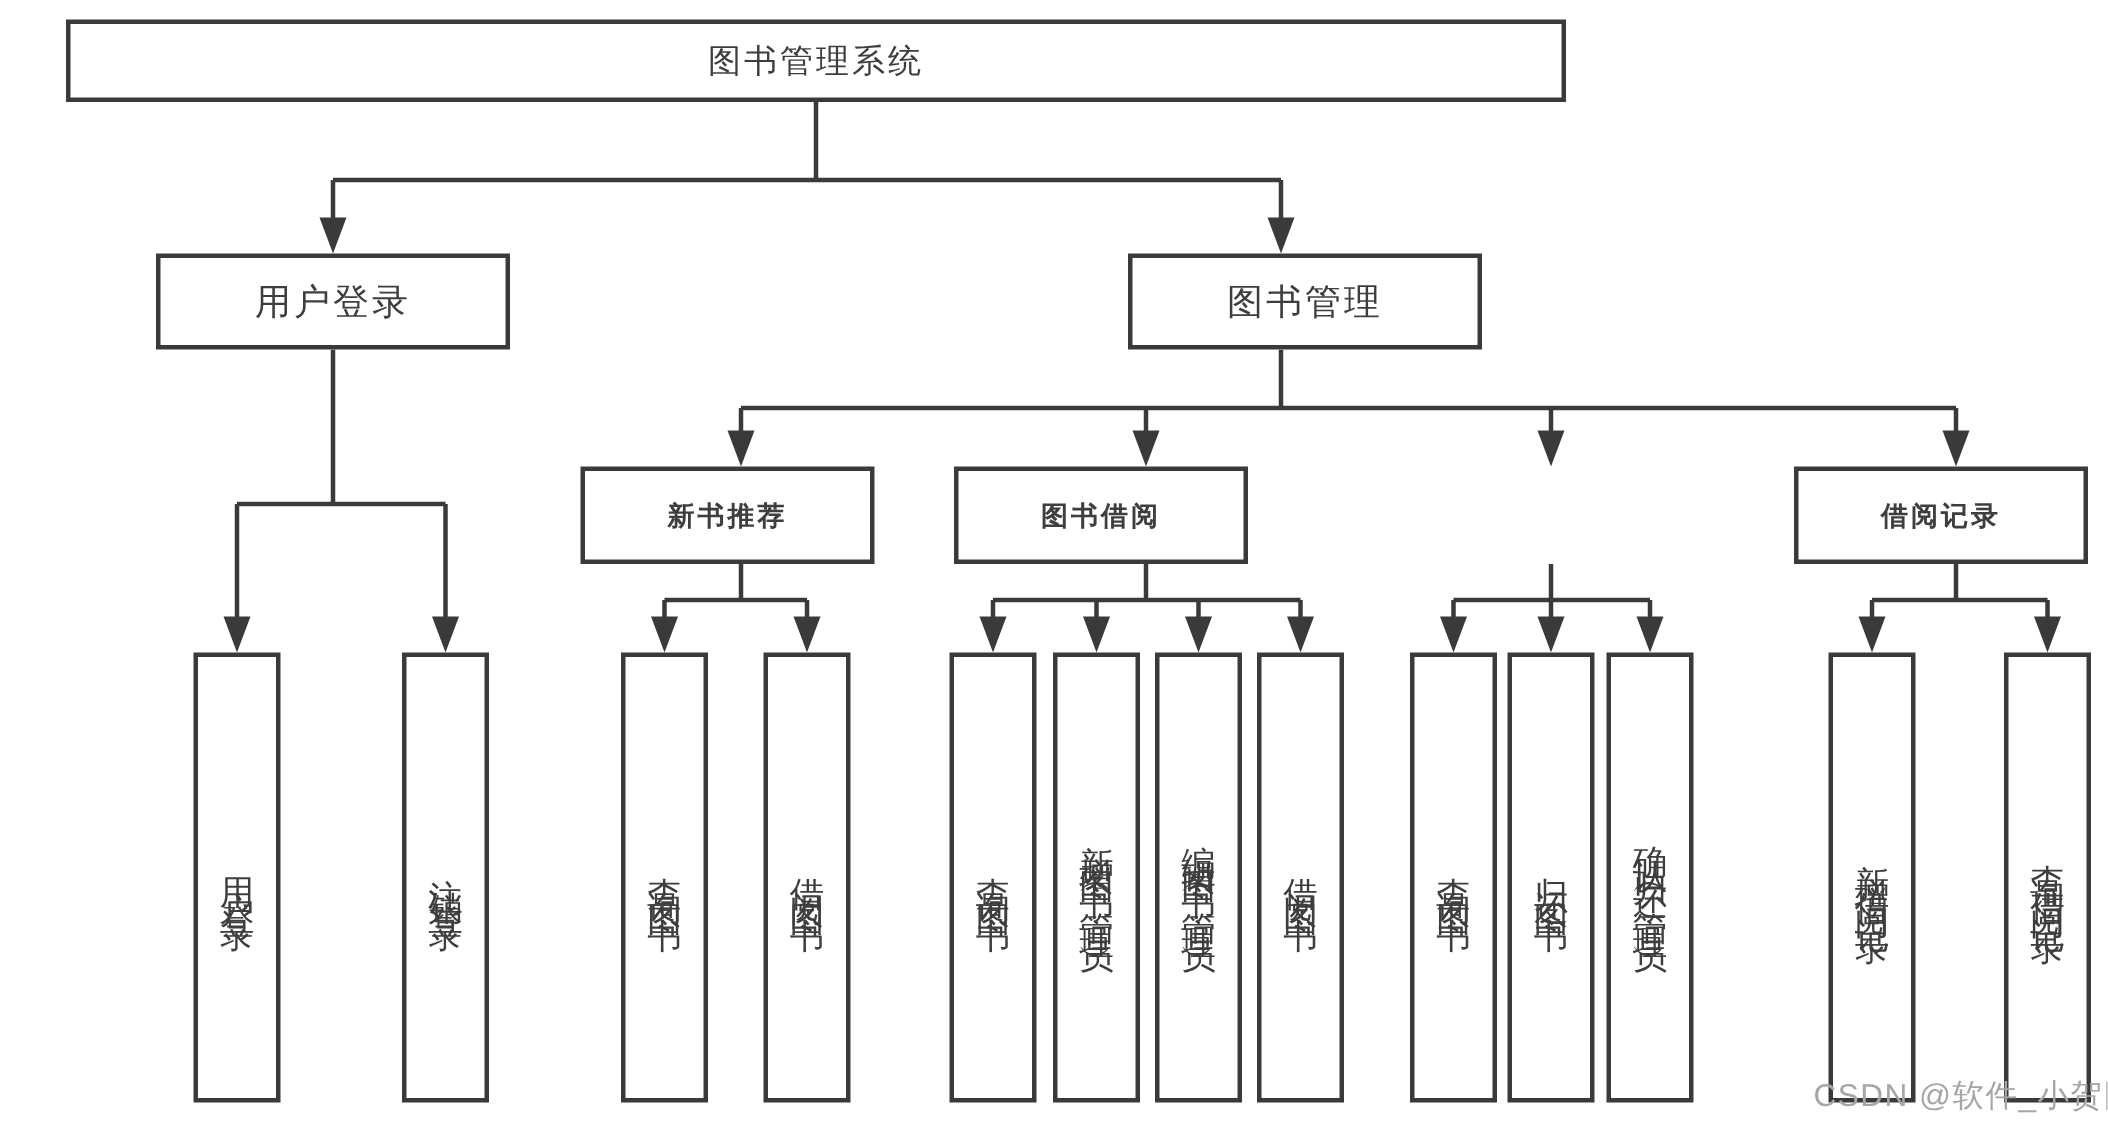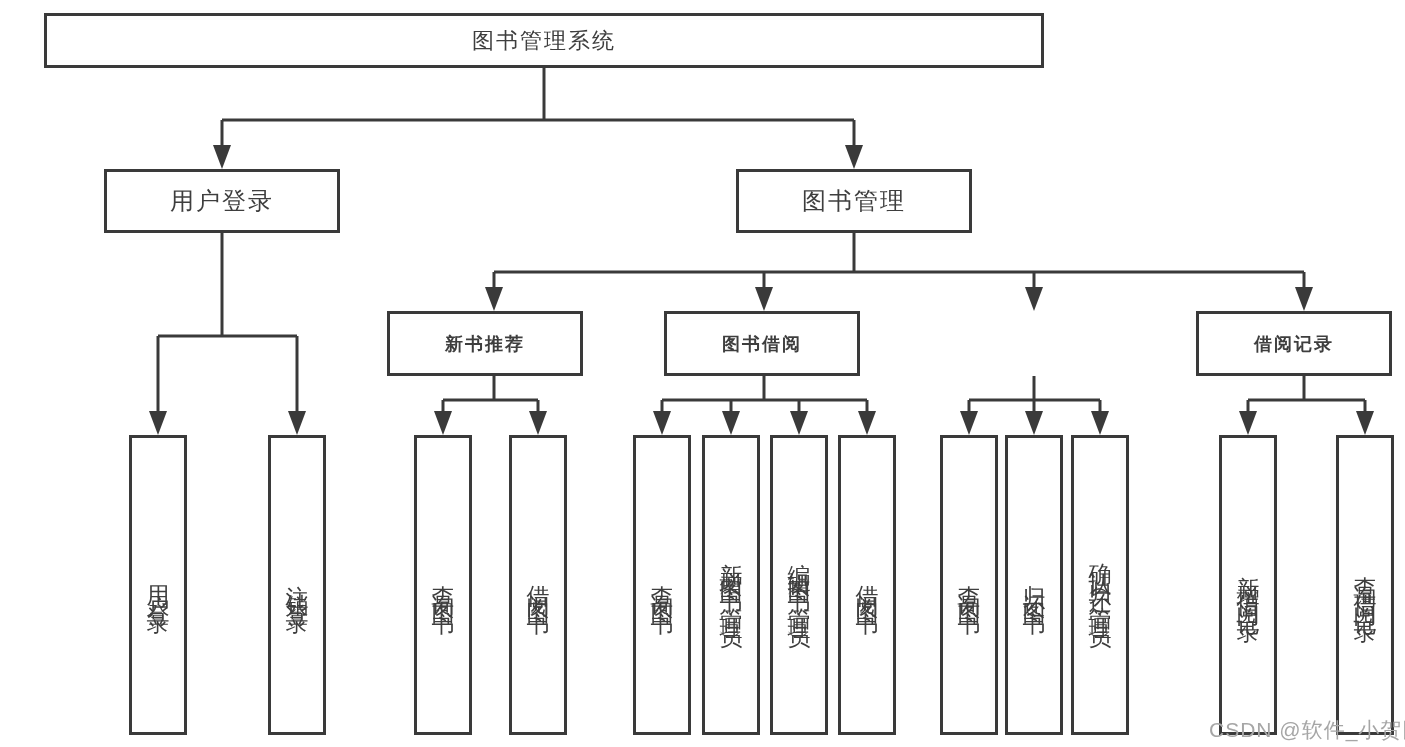--- a/index.html
+++ b/index.html
@@ -126,28 +126,28 @@
     </g>
   </svg>
 
   <div class="box lvl1">
     <span class="hlabel">图书管理系统</span>
   </div>
 
   <div class="box lvl2" style="left:80px">
     <span class="hlabel">用户登录</span>
   </div>
-  <div class="box lvl2" style="left:712px">
+  <div class="box lvl2" style="left:728px">
     <span class="hlabel">图书管理</span>
   </div>
 
   <div class="box lvl3" style="left:363px">
     <span class="hlabel">新书推荐</span>
   </div>
-  <div class="box lvl3" style="left:640px">
+  <div class="box lvl3" style="left:612px">
     <span class="hlabel">图书借阅</span>
   </div>
   <div class="box lvl3" style="left:1172px">
     <span class="hlabel">借阅记录</span>
   </div>
 
   <div class="box leaf" style="left:105px">
     <span class="vtext">用户登录</span>
   </div>
   <div class="box leaf" style="left:244px">

